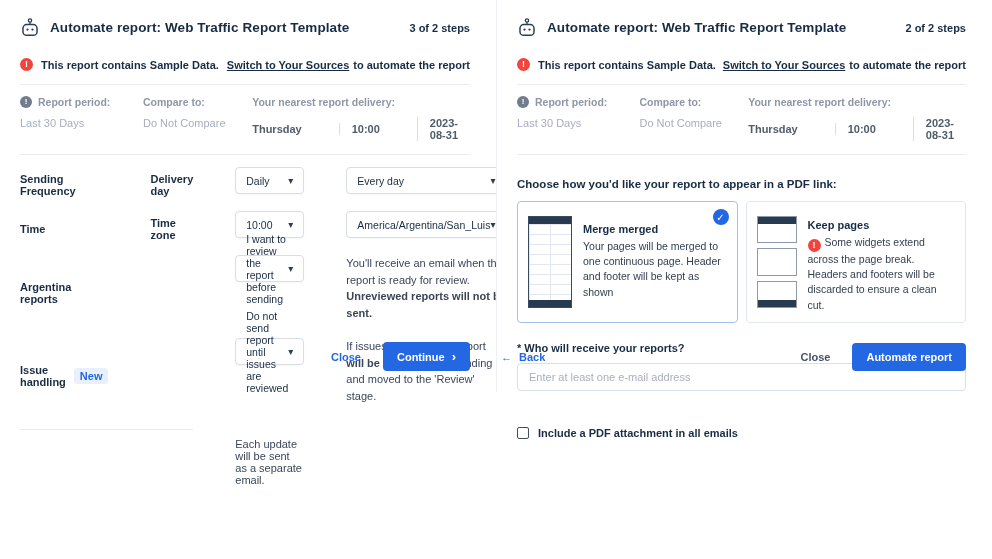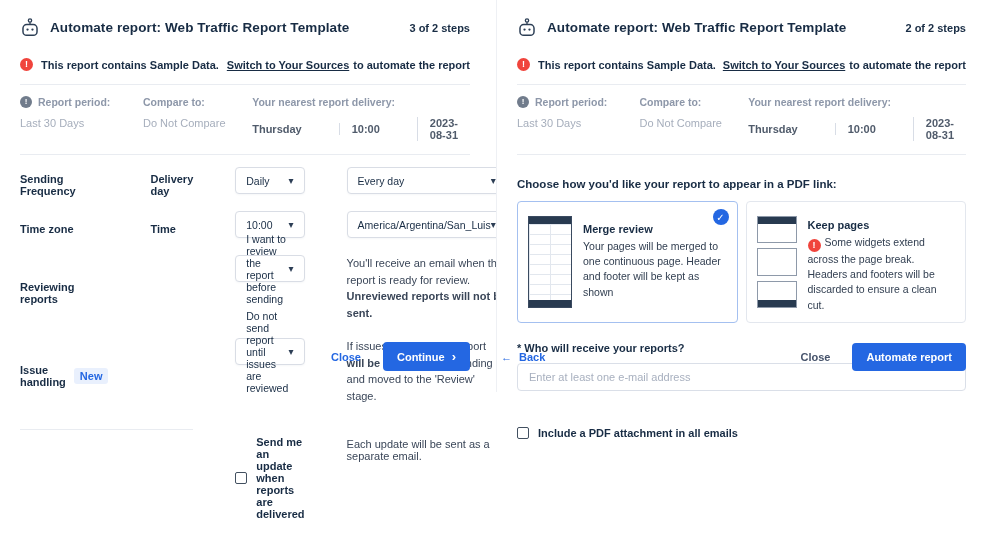--- a/index.html
+++ b/index.html
@@ -156,33 +156,33 @@
 
       <div class="select">
         <span>Daily</span>
         <span class="caret">▾</span>
       </div>
       <div class="select">
         <span>Every day</span>
         <span class="caret">▾</span>
       </div>
 
+      <div class="flabel">Time</div>
       <div class="flabel">Time zone</div>
-      <div class="flabel">Time</div>
 
       <div class="select">
         <span>10:00</span>
         <span class="caret">▾</span>
       </div>
       <div class="select">
         <span>America/Argentina/San_Luis</span>
         <span class="caret">▾</span>
       </div>
 
-      <div class="flabel">Reviewing reports</div>
+      <div class="flabel">Argentina reports</div>
       <div></div>
 
       <div class="select">
         <span>I want to review the report before sending</span>
         <span class="caret">▾</span>
       </div>
       <p class="note align-note"><span>You'll receive an email when the report is ready for review.</span> <strong>Unreviewed reports will not be sent.</strong></p>
 
       <div class="flabel">
         <span>Issue handling</span>
@@ -191,24 +191,20 @@
       <div></div>
 
       <div class="select">
         <span>Do not send report until issues are reviewed</span>
         <span class="caret">▾</span>
       </div>
       <p class="note align-note"><span>If issues are detected, report</span> <strong>will be stopped</strong> <span>from sending and moved to the 'Review' stage.</span></p>
 
       <div class="divider span2"></div>
 
-      <div class="cbrow">
-        <span class="checkbox"></span>
-        <span>Send me an update when reports are delivered</span>
-      </div>
       <p class="cb-note">Each update will be sent as a separate email.</p>
     </div>
 
     <div class="panel-footer end">
       <button class="link-btn">Close</button>
       <button class="btn-primary">
         <span>Continue</span>
         <span class="chev">›</span>
       </button>
     </div>
@@ -269,21 +265,21 @@
 
     <div class="cards">
       <div class="card selected">
         <span class="check-badge">✓</span>
         <div class="thumb-merge">
           <div class="bar"></div>
           <div class="grid"></div>
           <div class="bar"></div>
         </div>
         <div class="txt">
-          <h3>Merge review</h3>
+          <h3>Merge merged</h3>
           <p>Your pages will be merged to one continuous page. Header and footer will be kept as shown</p>
         </div>
       </div>
 
       <div class="card">
         <div class="thumb-keep">
           <div class="page">
               <div class="bar"></div>
             </div>
           <div class="page"></div>

